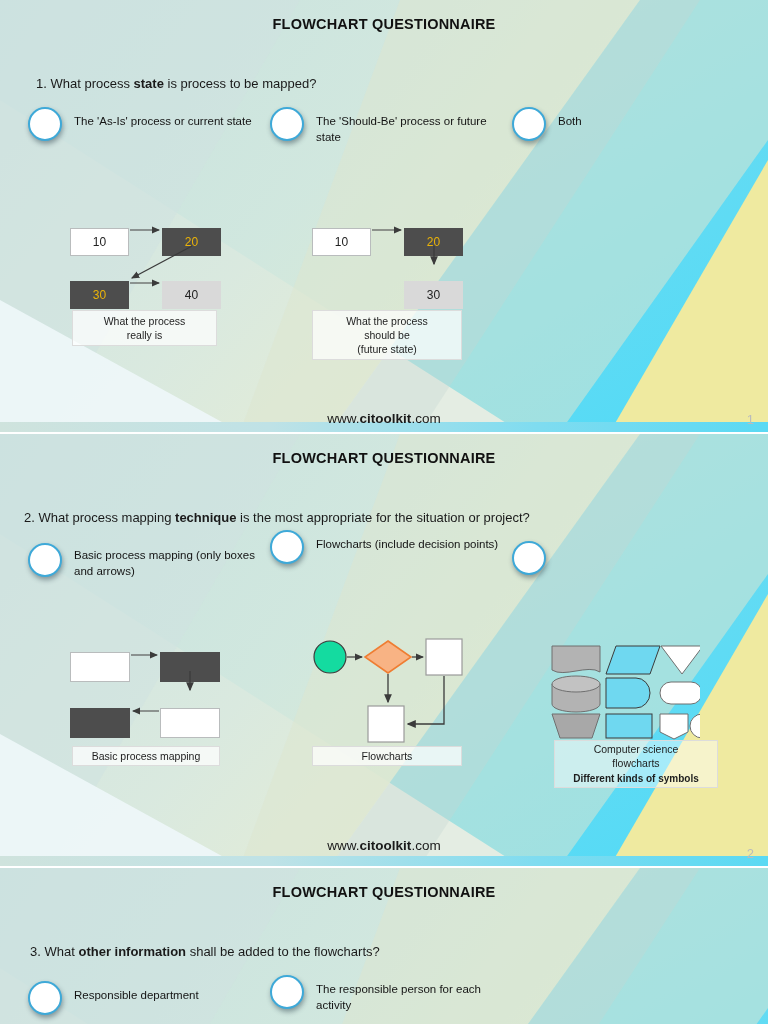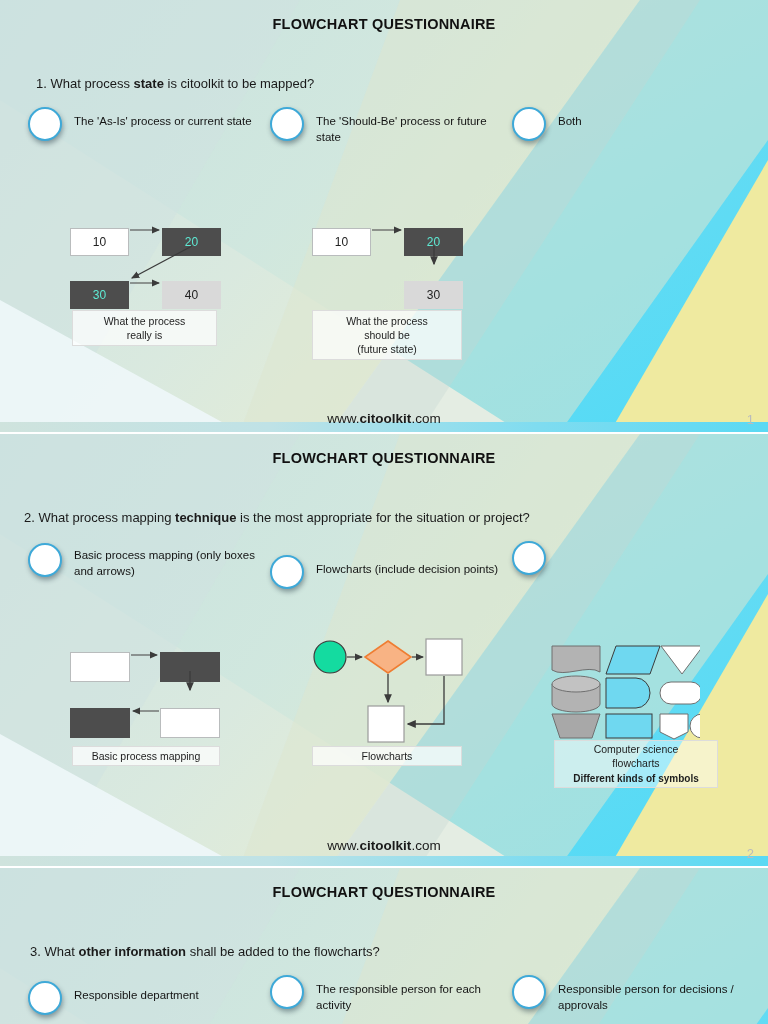--- a/index.html
+++ b/index.html
@@ -70,21 +70,21 @@
 
   
   .fbox {
     position: absolute;
     display: flex; align-items: center; justify-content: center;
     font-size: 12px;
     border: 1px solid #b9bcbd;
     margin-top: 12px;
   }
   .fbox.white { background: #ffffff; color: #222; }
-  .fbox.dark  { background: #4d4d4d; color: #5eead4; border-color: #4d4d4d; }
+  .fbox.dark  { background: #4d4d4d; color: #eab308; border-color: #4d4d4d; }
   .fbox.grey  { background: #d9d9d9; color: #222; border-color: #d9d9d9; }
 
   .caption {
     position: absolute;
     background: rgba(255,255,255,.72);
     border: 1px solid #dcdcdc;
     display: flex; flex-direction: column;
     align-items: center; justify-content: center;
     font-size: 10.5px; line-height: 14px; color: #1d1d1d;
     text-align: center;
@@ -139,21 +139,21 @@
       <polygon points="0,300 240,432 0,432" fill="#eef7fa" opacity="0.9"></polygon>
       <polygon points="330,432 640,0 700,0 420,432" fill="#c6d7d2" opacity="0.35"></polygon>
     </svg>
     <div class="bottom-strip"></div>
   </div>
 
   <div class="slide-title" style="top:16px;">FLOWCHART QUESTIONNAIRE</div>
 
   <div class="question" style="top:76px; left:36px;">
     <span>1.</span>
-    <span>What process </span><b>state</b><span> is citoolkit to be mapped?</span>
+    <span>What process </span><b>state</b><span> is process to be mapped?</span>
   </div>
 
   <div class="option" style="top:107px; left:28px; width:230px;">
     <div class="radio"></div>
     <div class="option-label">The 'As-Is' process or current state</div>
   </div>
   <div class="option" style="top:107px; left:270px; width:230px;">
     <div class="radio"></div>
     <div class="option-label">The 'Should-Be' process or future state</div>
   </div>
@@ -239,21 +239,21 @@
 
   <div class="question" style="top:76px; left:24px;">
     <span>2.</span>
     <span>What process mapping </span><b>technique</b><span> is the most appropriate for the situation or project?</span>
   </div>
 
   <div class="option" style="top:107px; left:28px; width:230px;align-items:center;">
     <div class="radio"></div>
     <div class="option-label">Basic process mapping (only boxes and arrows)</div>
   </div>
-  <div class="option" style="top:121px; left:270px; width:230px;">
+  <div class="option" style="top:96px; left:270px; width:230px;">
     <div class="radio"></div>
     <div class="option-label">Flowcharts (include decision points)</div>
   </div>
   <div class="option" style="top:107px; left:512px; width:235px;">
     <div class="radio"></div>
   </div>
 
   <div class="fbox white" style="left:70px; top:206px; width:60px; height:30px;"></div>
   <div class="fbox dark" style="left:160px; top:206px; width:60px; height:30px;"></div>
   <div class="fbox white" style="left:160px; top:262px; width:60px; height:30px;"></div>
@@ -357,17 +357,13 @@
   </div>
 
   <div class="option" style="top:113px; left:28px; width:235px;">
     <div class="radio"></div>
     <div class="option-label">Responsible department</div>
   </div>
   <div class="option" style="top:107px; left:270px; width:230px;">
     <div class="radio"></div>
     <div class="option-label">The responsible person for each activity</div>
   </div>
-  <div class="option" style="top:107px; left:512px; width:235px;">
-    <div class="radio"></div>
-    <div class="option-label">Responsible person for decisions / approvals</div>
-  </div>
 </div>
 
 </body></html>

